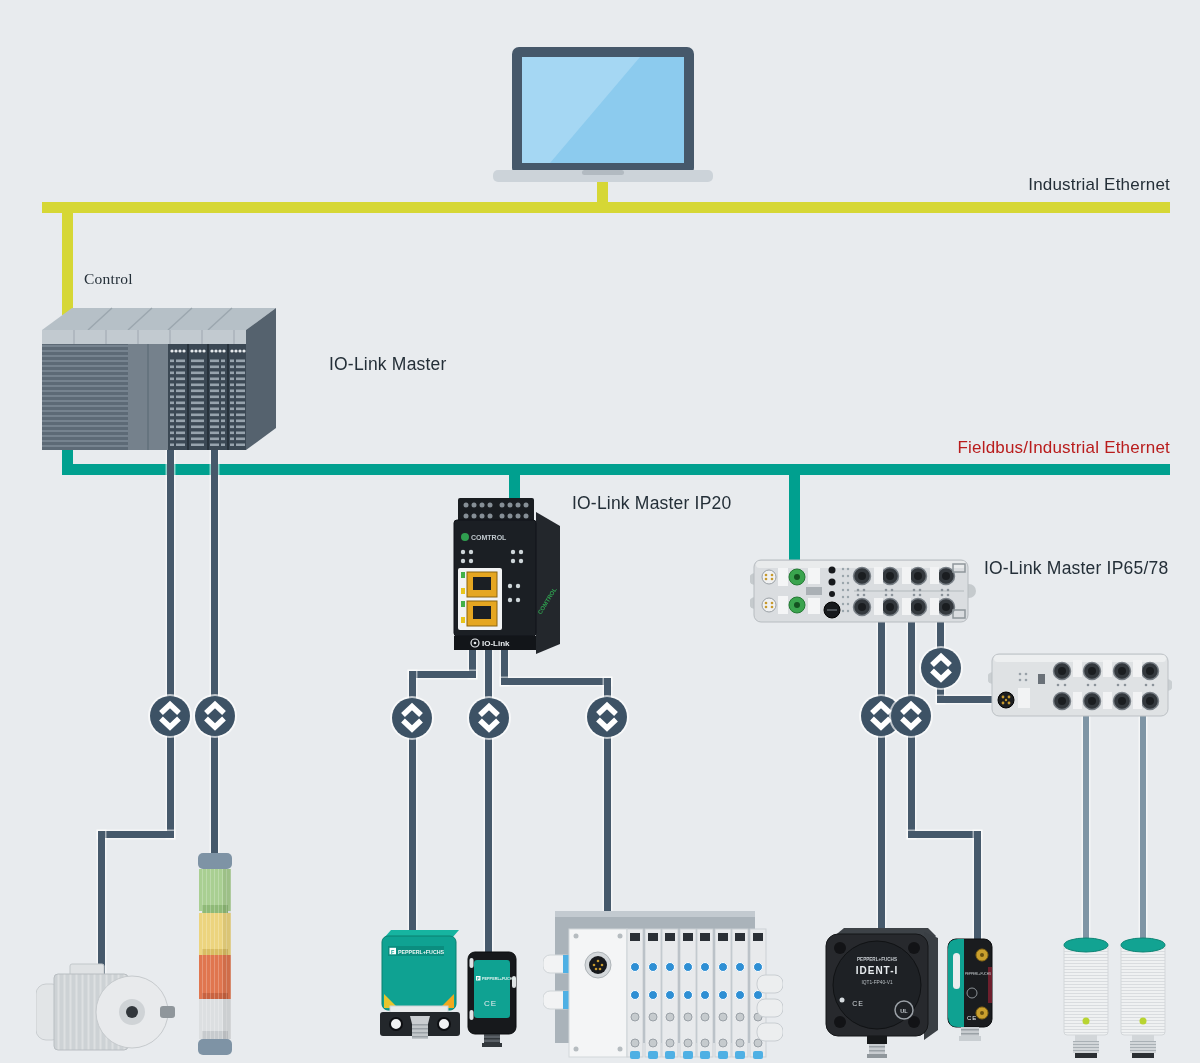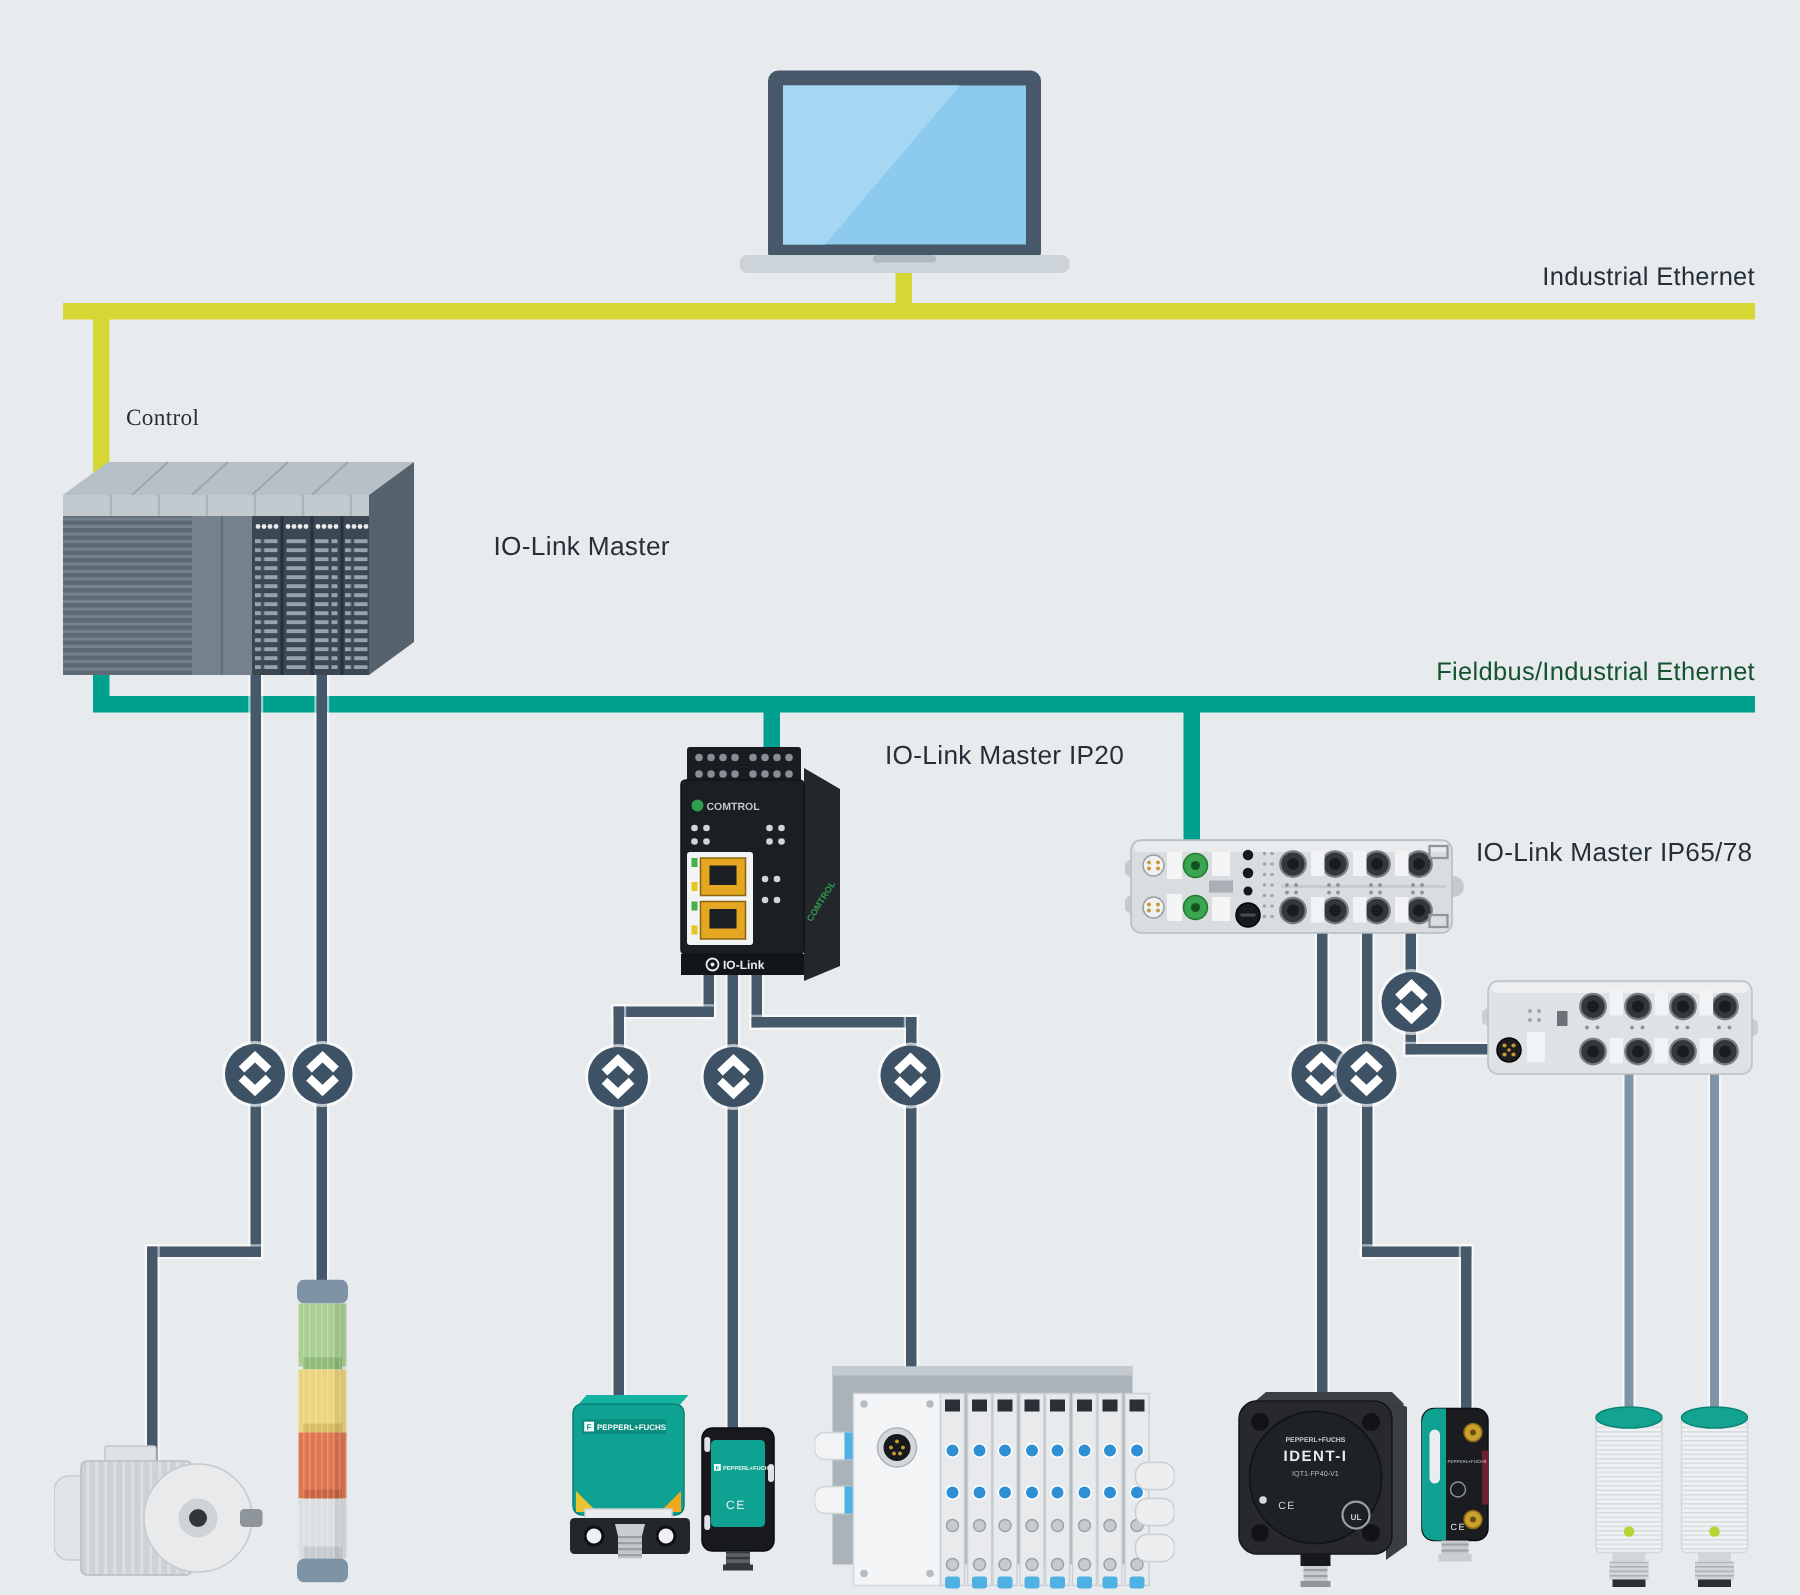--- a/index.html
+++ b/index.html
@@ -10,21 +10,21 @@
   .bus-y{background:#d6d735;}
   .bus-t{background:#00a08f;}
   .cable{background:#46596b;box-shadow:0 0 0 1.5px rgba(255,255,255,.55);}
   .hubcable{background:#7f95a5;box-shadow:0 0 0 1.5px rgba(255,255,255,.55);}
   .link-node{position:absolute;width:40px;height:40px;border-radius:50%;background:#3d5265;
              box-shadow:0 0 0 2px rgba(255,255,255,.65);display:flex;align-items:center;justify-content:center;}
   .dev{position:absolute;}
   .lbl{position:absolute;color:#242f38;font-size:17.5px;letter-spacing:.2px;white-space:nowrap;}
   .lbl.small{font-size:15.5px;}
   .lbl.bold{font-weight:normal;font-size:17px;}
-  .lbl.teal{color:#14532d;}
+  .lbl.teal{color:#b91c1c;}
 </style>
 </head>
 <body>
 
 <div class="stage">
 
   <div class="line bus-y" style="left:42px;top:202px;width:1128px;height:11px;"></div>
   <div class="line bus-y" style="left:597px;top:176px;width:11px;height:30px;"></div>
   <div class="line bus-y" style="left:62px;top:211px;width:11px;height:104px;"></div>
 
@@ -650,16 +650,16 @@
     <circle cx="30" cy="88" r="3.5" fill="#b8d431"></circle>
     <rect x="19" y="102" width="22" height="6" fill="#d2d6d9"></rect>
     <rect x="17" y="108" width="26" height="12" fill="url(#cylthrB)"></rect>
     <rect x="19" y="120" width="22" height="5" fill="#2b2f33"></rect>
   </svg>
 
   <div class="lbl bold" style="right:30px;top:175px;">Industrial Ethernet</div>
   <div class="lbl bold teal" style="right:30px;top:438px;">Fieldbus/Industrial Ethernet</div>
   <div class="lbl small" style="left:84px;top:270px;font-family:Liberation Serif, serif;">Control</div>
   <div class="lbl" style="left:301px;top:354px;margin-left:28px;">IO-Link Master</div>
-  <div class="lbl" style="left:590px;top:493px;">IO-Link Master IP20</div>
+  <div class="lbl" style="left:572px;top:493px;">IO-Link Master IP20</div>
   <div class="lbl" style="left:984px;top:558px;">IO-Link Master IP65/78</div>
 
 </div>
 
 </body></html>

